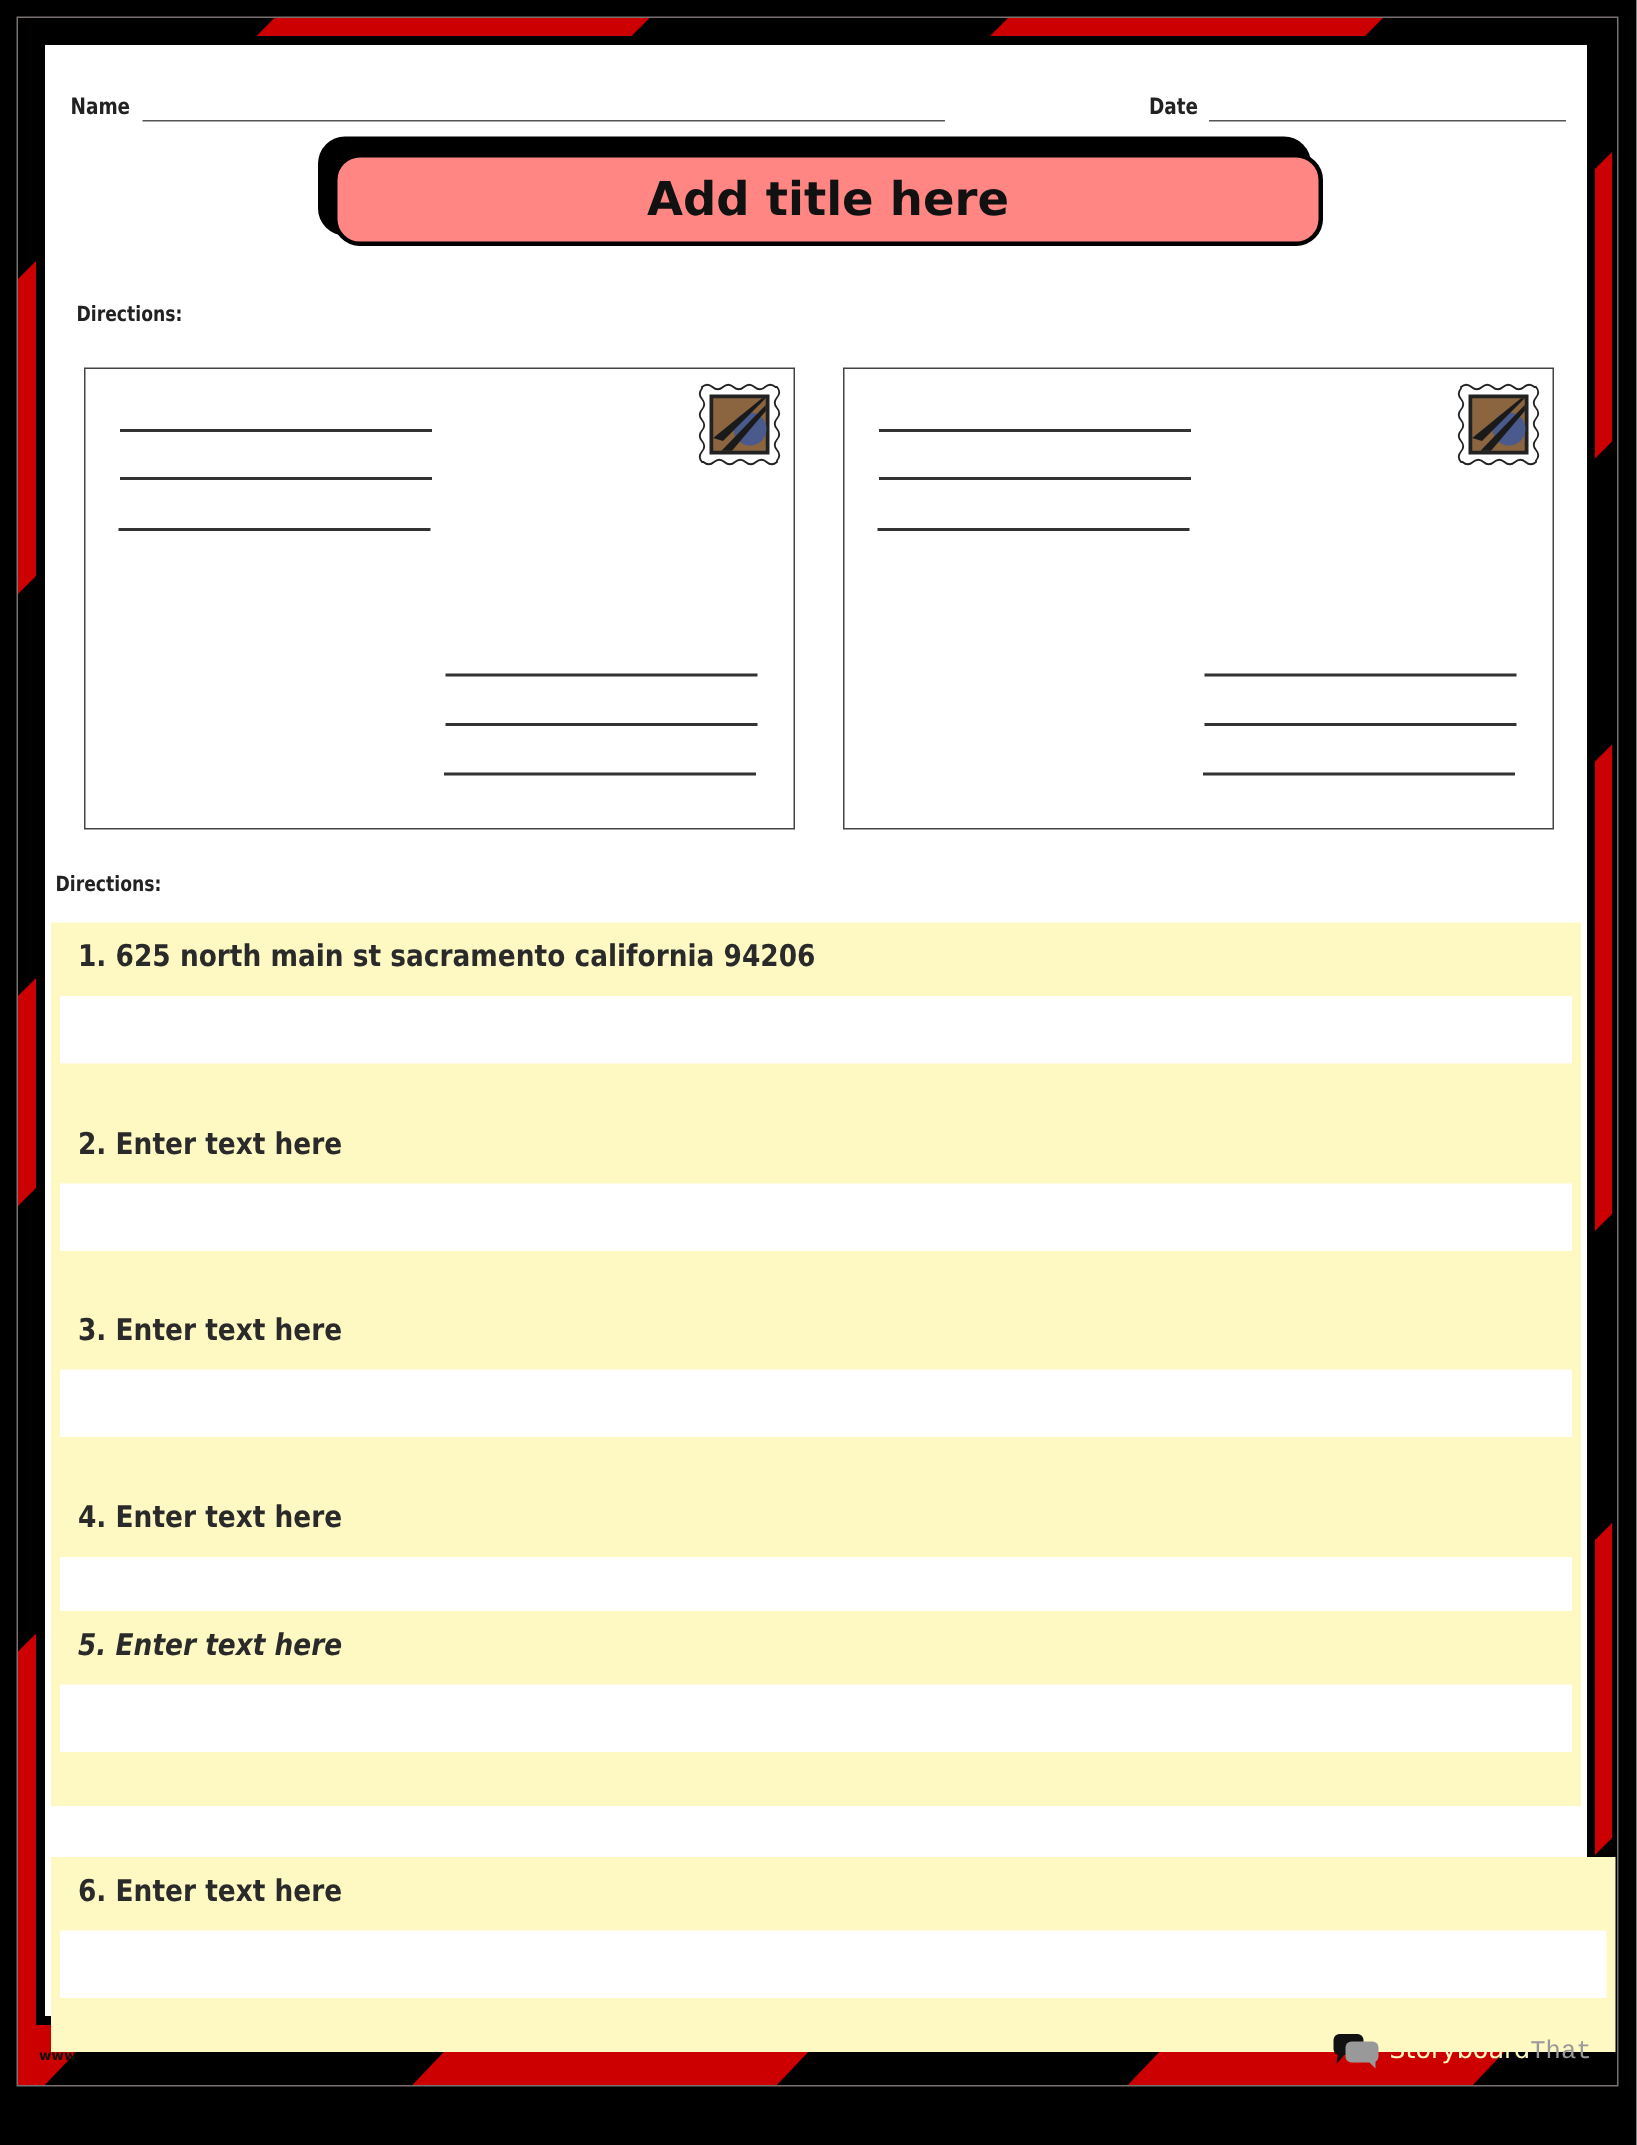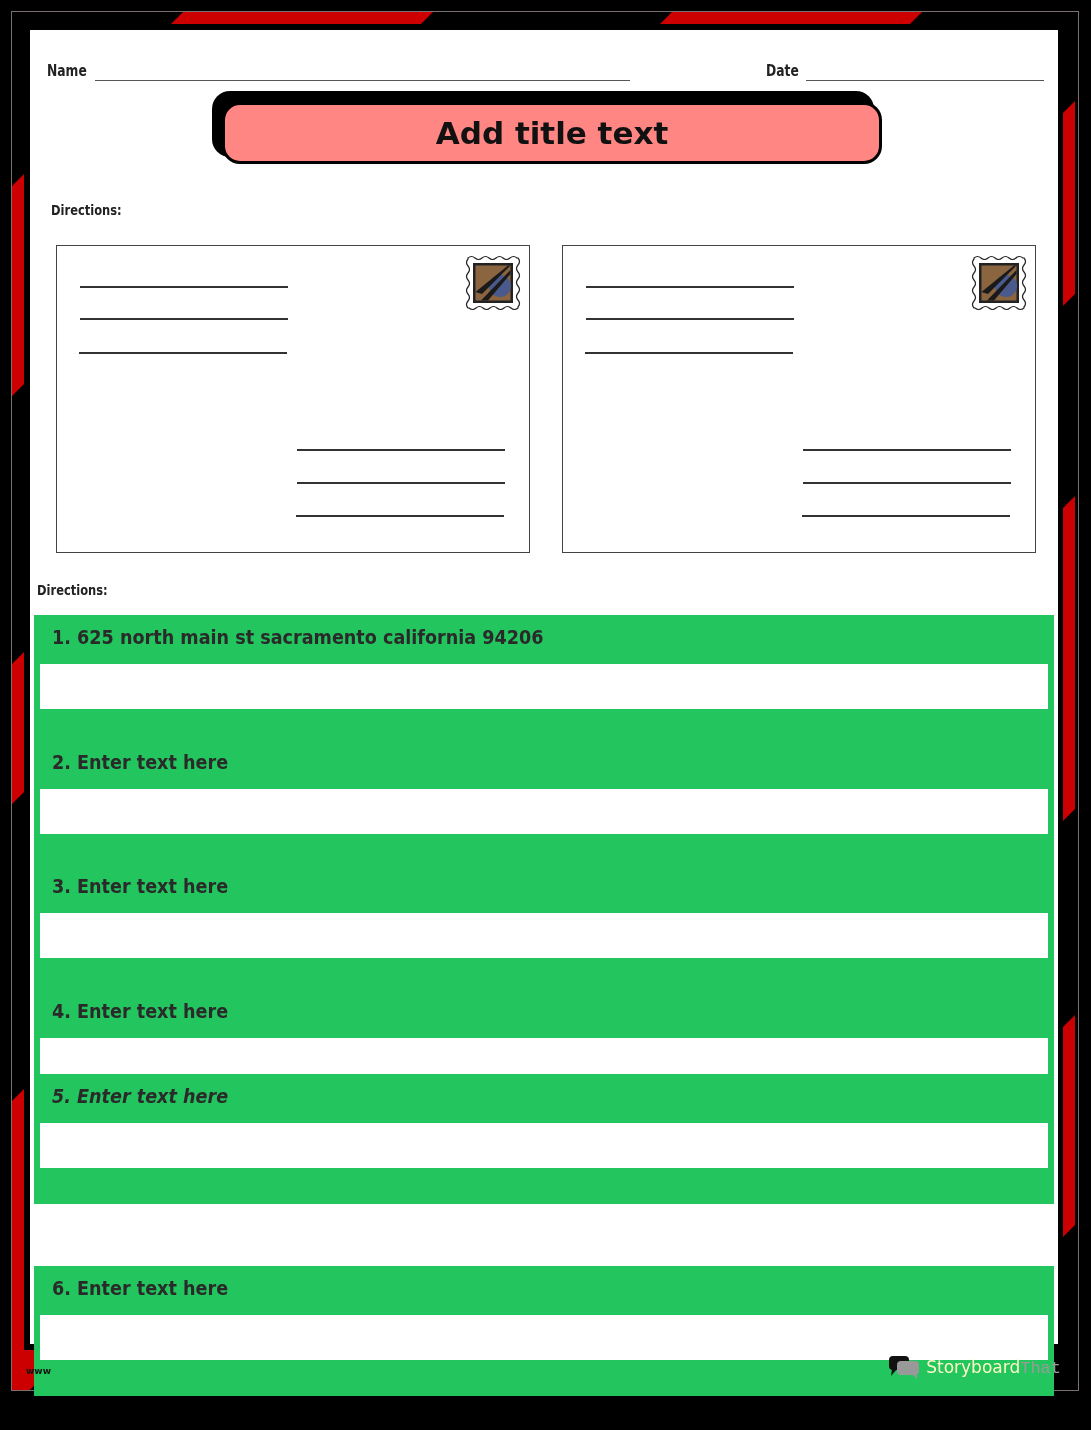--- a/index.html
+++ b/index.html
@@ -14,21 +14,21 @@
   .uline { position:absolute; height:1px; background:#555; }
   .title-shadow { position:absolute; left:212px; top:91px; width:662px; height:66px; background:#000;
                   border-radius:18px; }
   .title-box { position:absolute; left:222px; top:102px; width:660px; height:62px; background:#ff8683;
                border:3px solid #000; border-radius:18px; box-sizing:border-box;
                display:flex; align-items:center; justify-content:center; }
   .title-text { font-family:"DejaVu Sans", sans-serif; font-weight:bold; font-size:31px; color:#111; }
   .postcard { position:absolute; width:474px; height:308px; border:1.5px solid #444; box-sizing:border-box; background:#fff; }
   .pline { position:absolute; height:2px; background:#333; }
   .stamp { position:absolute; right:7px; top:8px; width:58px; height:58px; }
-  .task { position:absolute; left:34px; width:1020px; height:130px; background:#22c55e; }
+  .task { position:absolute; left:34px; width:1020px; height:130px; background:#fef9c3; }
   .task-text { position:absolute; left:18px; top:10px; font-family:"DejaVu Sans", sans-serif; font-weight:bold;
                font-size:20px; color:#2a2a2a; transform:scaleX(0.88); transform-origin:left center; white-space:nowrap; }
   .task-answer { position:absolute; left:6px; right:6px; top:49px; height:45px; background:#fff; }
   .brand { position:absolute; right:30px; top:1355px; display:flex; align-items:center; gap:4px; }
   .brand-a { font-family:"DejaVu Sans", sans-serif; font-size:17px; color:#fef9c3; }
   .brand-b { font-family:Liberation Mono, monospace; font-size:17px; color:#9a9a9a; }
   .www { position:absolute; left:26px; top:1366px; font-family:"DejaVu Sans", sans-serif; font-weight:bold; font-size:9px; color:#111; }
 </style>
 </head>
 <body>
@@ -53,21 +53,21 @@
 
 <div class="paper">
 
   <span class="lbl" style="left:17px;top:32px;">Name</span>
   <div class="uline" style="left:65px;top:50px;width:535px;"></div>
   <span class="lbl" style="left:736px;top:32px;">Date</span>
   <div class="uline" style="left:776px;top:50px;width:238px;"></div>
 
   <div class="title-shadow" style="left:182px;top:61px;"></div>
   <div class="title-box" style="left:192px;top:72px;">
-    <span class="title-text">Add title text</span>
+    <span class="title-text">Add title here</span>
   </div>
 
   <span class="lbl" style="left:21px;top:172px;font-size:14px;">Directions:</span>
 
   <div class="postcard" style="left:26px;top:215px;">
     <div class="pline" style="left:23px;top:40px;width:208px;"></div>
     <div class="pline" style="left:23px;top:72px;width:208px;"></div>
     <div class="pline" style="left:22px;top:106px;width:208px;"></div>
     <div class="pline" style="left:240px;top:203px;width:208px;"></div>
     <div class="pline" style="left:240px;top:236px;width:208px;"></div>
@@ -115,21 +115,21 @@
   <div class="task-answer"></div>
 </div>
 <div class="task" style="top:989px;">
   <span class="task-text">4. Enter text here</span>
   <div class="task-answer"></div>
 </div>
 <div class="task" style="top:1074px;font-style:italic;">
   <span class="task-text">5. Enter text here</span>
   <div class="task-answer"></div>
 </div>
-<div class="task" style="top:1266px;">
+<div class="task" style="top:1238px;padding-left:23px;">
   <span class="task-text">6. Enter text here</span>
   <div class="task-answer"></div>
 </div>
 
 <span class="www">www</span>
 <div class="brand">
   <svg width="34" height="24" viewBox="0 0 34 24">
     <rect x="1" y="1" width="20" height="14" rx="4" fill="#111"></rect>
     <polygon points="4,14 9,14 3,21" fill="#111"></polygon>
     <rect x="9" y="6" width="22" height="14" rx="4" fill="#999"></rect>

